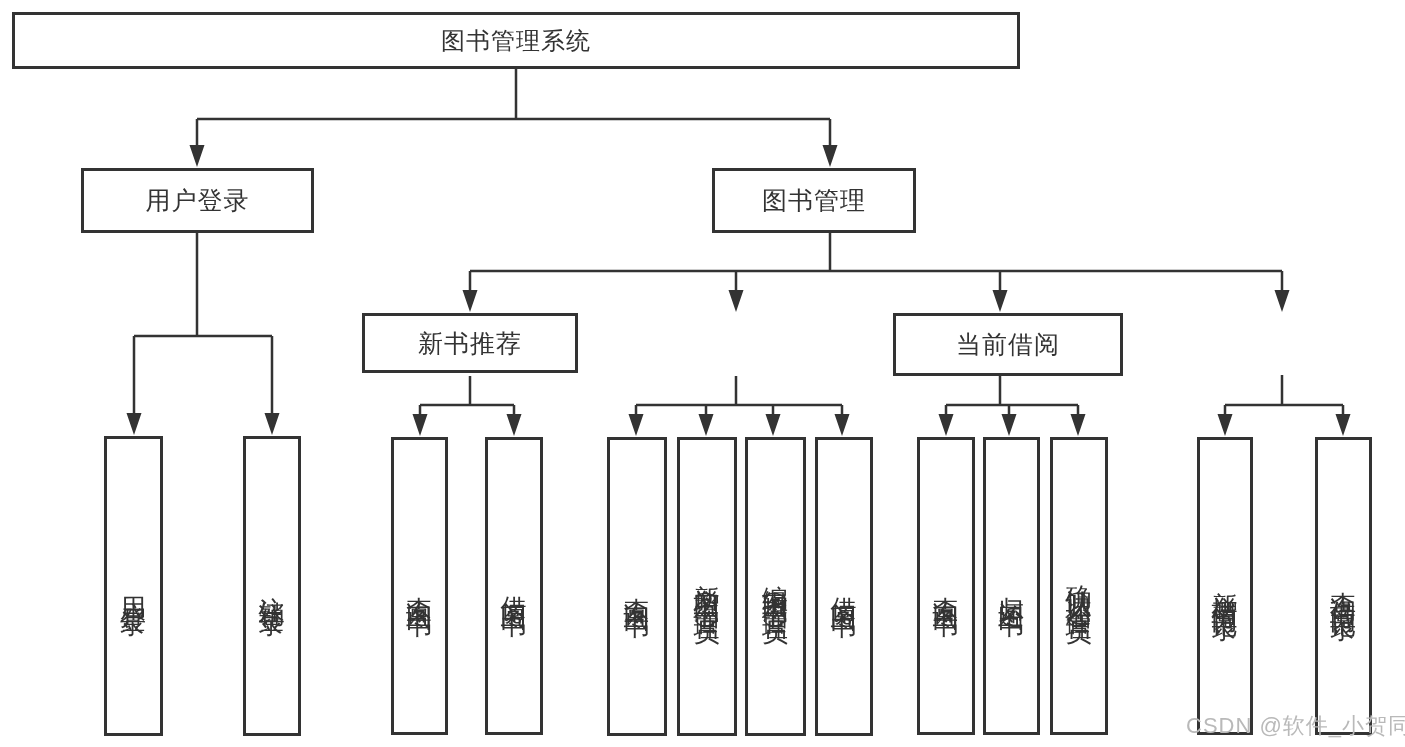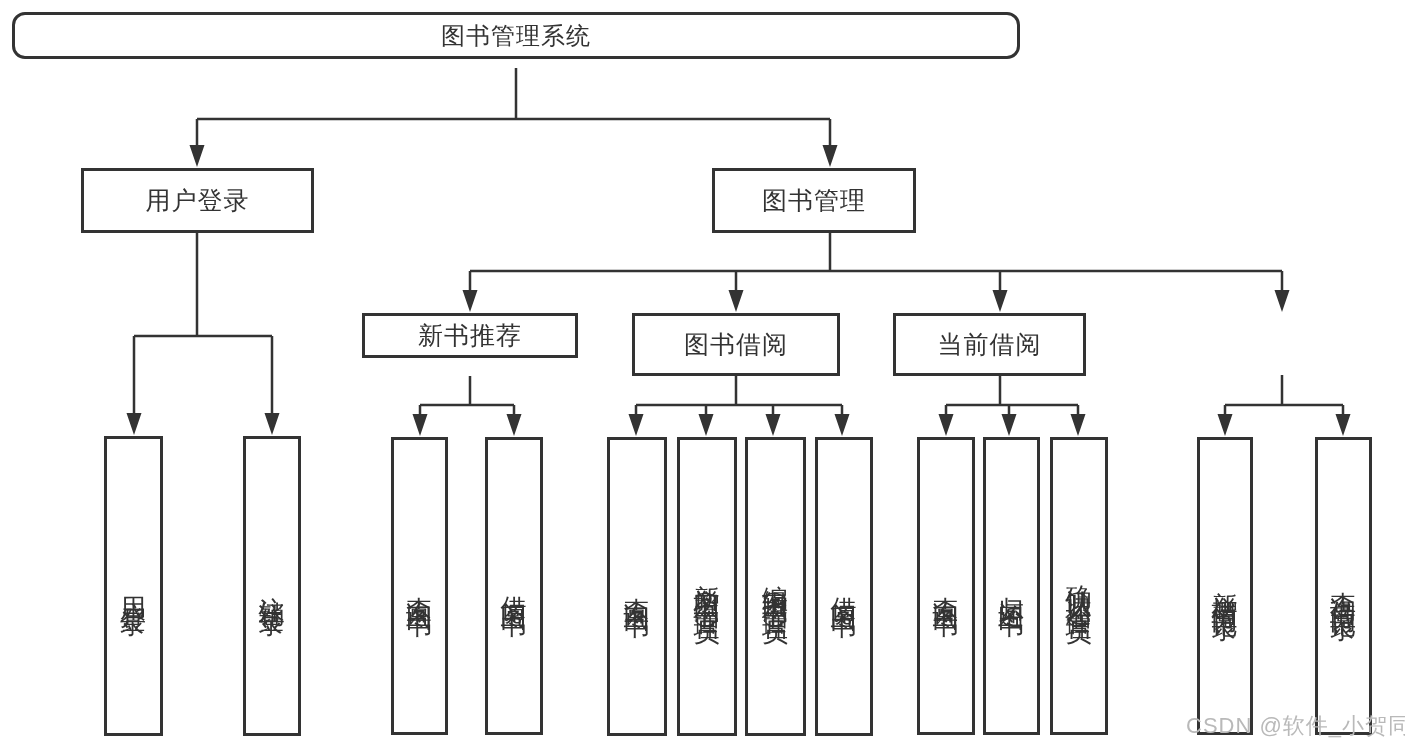--- a/index.html
+++ b/index.html
@@ -17,26 +17,26 @@
   .root .hlabel{font-size:24px;}
   .vlabel{
     writing-mode:vertical-rl;text-orientation:mixed;
     font-size:26px;letter-spacing:5px;line-height:1;white-space:nowrap;
   }
   .watermark{
     position:absolute;left:1186px;top:711px;z-index:5;
     font-size:22px;letter-spacing:1px;color:#b9b9b9;white-space:nowrap;
   }
   
-  .root{left:12px;top:12px;width:1008px;height:47px;border-radius:13px;}
+  .root{left:12px;top:12px;width:1008px;height:57px;}
   .n-user{left:81px;top:168px;width:233px;height:65px;}
   .n-mgmt{left:712px;top:168px;width:204px;height:65px;}
-  .n-newbook{left:362px;top:313px;width:216px;height:45px;}
+  .n-newbook{left:362px;top:313px;width:216px;height:60px;}
   .n-bookborrow{left:632px;top:313px;width:208px;height:63px;}
-  .n-current{left:893px;top:313px;width:193px;height:63px;}
+  .n-current{left:893px;top:313px;width:230px;height:63px;}
   .n-record{left:1172px;top:313px;width:220px;height:62px;}
   .l1{left:104px;top:436px;width:59px;height:300px;}
   .l2{left:243px;top:436px;width:58px;height:300px;}
   .l3{left:391px;top:437px;width:57px;height:298px;}
   .l4{left:485px;top:437px;width:58px;height:298px;}
   .l5{left:607px;top:437px;width:60px;height:299px;}
   .l6{left:677px;top:437px;width:60px;height:299px;}
   .l7{left:745px;top:437px;width:61px;height:299px;}
   .l8{left:815px;top:437px;width:58px;height:299px;}
   .l9{left:917px;top:437px;width:58px;height:298px;}
@@ -81,23 +81,20 @@
   <div class="node n-user">
     <span class="hlabel">用户登录</span>
   </div>
   <div class="node n-mgmt">
     <span class="hlabel">图书管理</span>
   </div>
 
   <div class="node n-newbook">
     <span class="hlabel">新书推荐</span>
   </div>
-  <div class="node n-bookborrow">
-    <span class="hlabel">图书借阅</span>
-  </div>
   <div class="node n-current">
     <span class="hlabel">当前借阅</span>
   </div>
 
   <div class="node l1">
     <span class="vlabel">用户登录</span>
   </div>
   <div class="node l2">
     <span class="vlabel">注销登录</span>
   </div>

